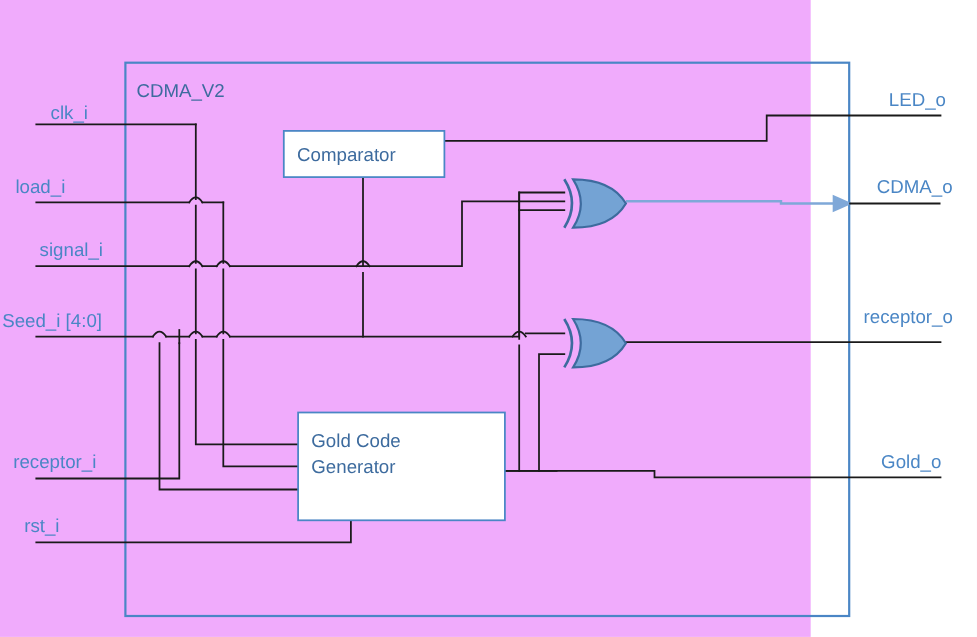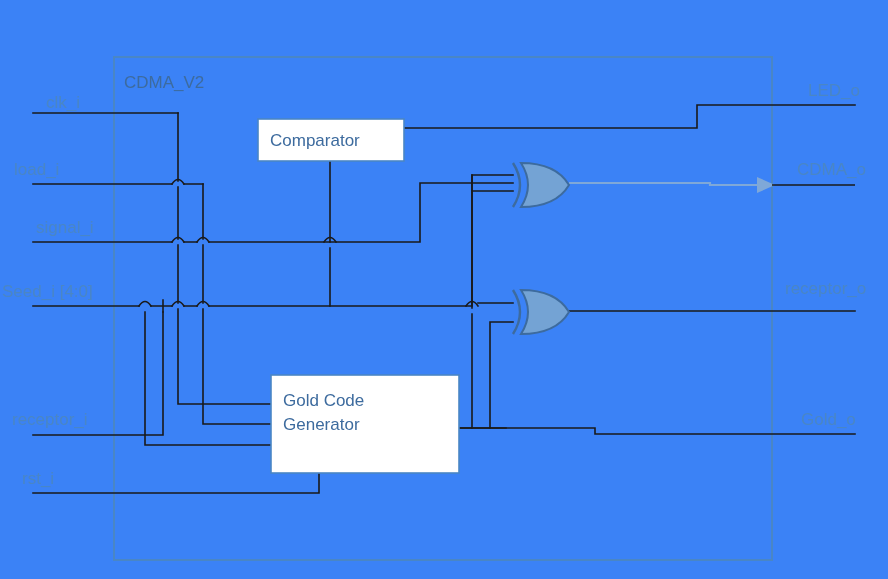--- a/index.html
+++ b/index.html
@@ -1,18 +1,18 @@
 <!DOCTYPE html>
 <html><head>
 <meta charset="utf-8">
 <style>
   html,body{margin:0;padding:0;background:#ffffff;}
   body{width:888px;height:579px;overflow:hidden;
        font-family:"Liberation Sans","DejaVu Sans",sans-serif;}
-  #stage{position:relative;width:888px;height:579px;background:#3b82f6;}
+  #stage{position:relative;width:737px;height:579px;background:#f0abfc;}
   svg{display:block;}
   .lbl{font-family:"Liberation Sans","DejaVu Sans",sans-serif;font-size:17px;fill:#4a86c5;}
   .blk-lbl{font-family:"Liberation Sans","DejaVu Sans",sans-serif;font-size:17px;fill:#3d6b9e;}
   .title{font-family:"Liberation Sans","DejaVu Sans",sans-serif;font-size:17px;fill:#3d6b9e;}
 </style>
 </head>
 <body>
 
 <div id="stage">
 <svg width="888" height="579" viewBox="0 0 888 579">

